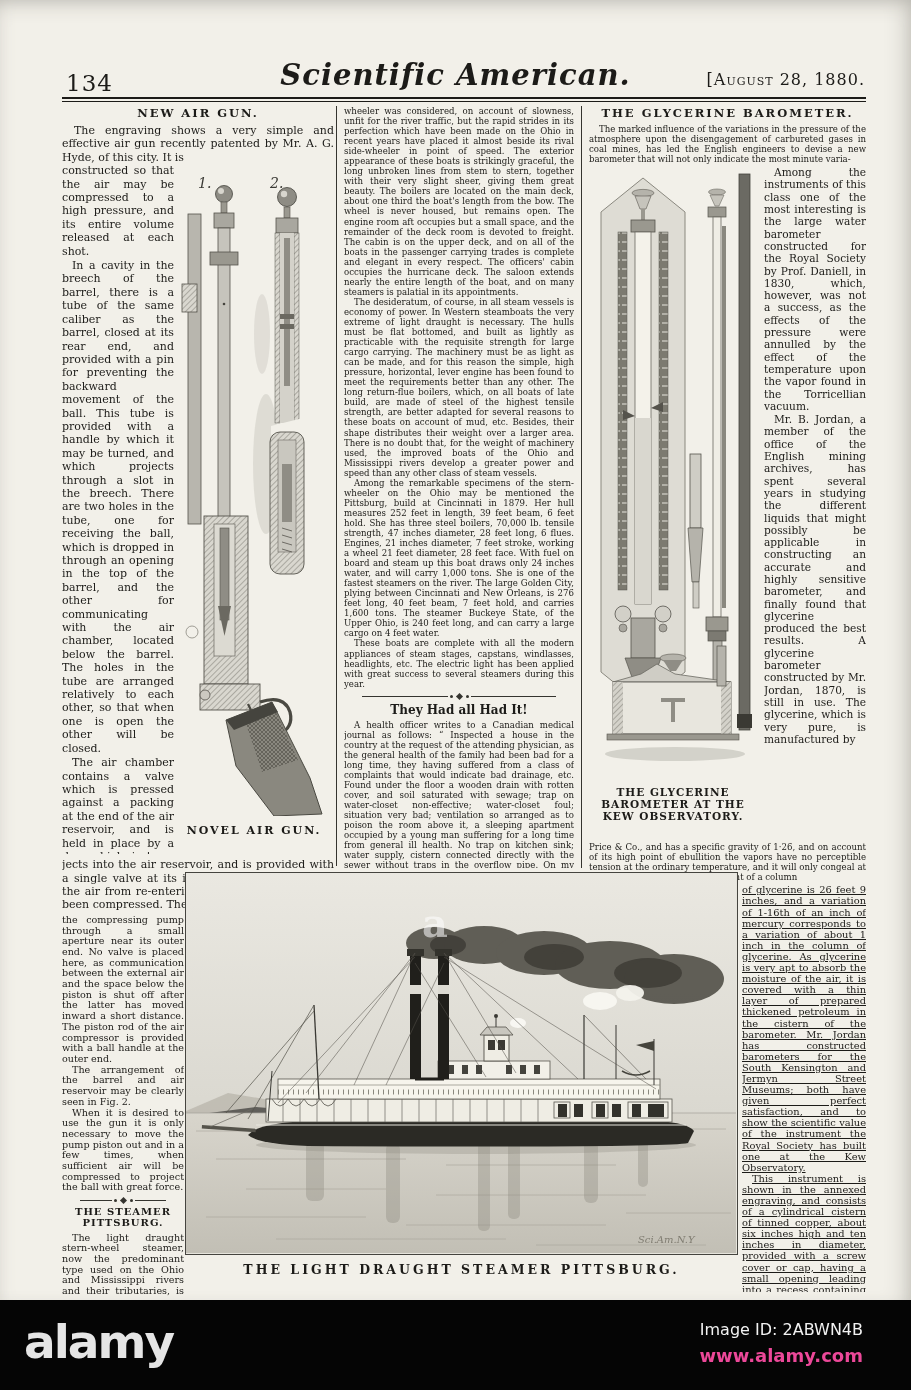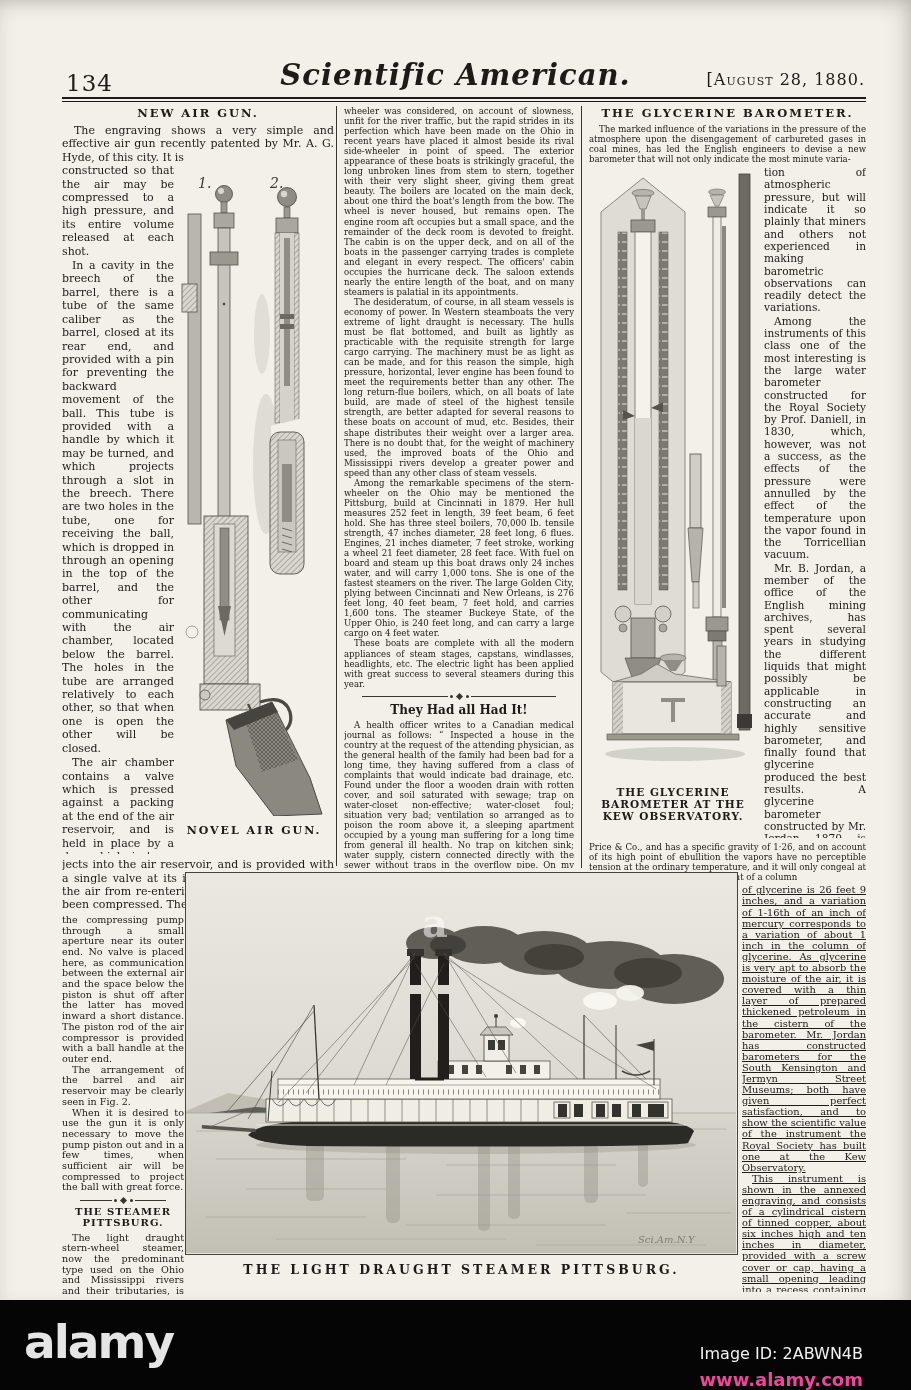--- a/index.html
+++ b/index.html
@@ -32,21 +32,21 @@
   .divider .dia{width:5px;height:5px;background:#35342f;transform:rotate(45deg);margin:0 2px;}
   .divider .dot{width:3px;height:3px;background:#35342f;border-radius:50%;margin:0 2px;}
   .subtitle{text-align:center;font-weight:bold;font-size:12px;margin:2px 0 3px 0;}
   .steamer-fig{position:absolute;left:185px;top:872px;width:553px;height:383px;border:1.5px solid #45443f;box-sizing:border-box;background:#e6e4dc;}
   .steamer-cap{position:absolute;left:185px;top:1262px;width:553px;text-align:center;
         font-weight:bold;font-size:12.5px;letter-spacing:3px;}
   .footer{position:absolute;left:0;top:1300px;width:911px;height:90px;background:#050505;}
   .alamy-logo{position:absolute;left:24px;top:14px;color:#e5e5e5;font-family:"DejaVu Sans",sans-serif;
         font-weight:bold;font-size:47px;letter-spacing:-2px;}
   .footer-right{position:absolute;right:48px;top:20px;text-align:right;color:#f2f2f2;
-        font-family:"DejaVu Sans",sans-serif;margin-top:24px;}
+        font-family:"DejaVu Sans",sans-serif;}
   .footer-id{font-size:16px;margin-bottom:6px;}
   .footer-url{font-size:18px;font-weight:bold;color:#ec4899;text-decoration:none;display:block;}
   svg text{font-family:"DejaVu Serif",serif;}
 </style>
 </head>
 <body>
 
 <div class="page">
 
   <div class="pagenum">134</div>
@@ -215,21 +215,20 @@
           <rect x="132" y="516" width="10" height="52" fill="url(#bhatch)"></rect>
           <rect x="72" y="532" width="24" height="4" fill="#8f8d85"></rect>
           <rect x="82" y="536" width="4" height="20" fill="#8f8d85"></rect>
           <rect x="128" y="480" width="9" height="40" fill="#b5b3ab" stroke="#55534c" stroke-width="0.7"></rect>
           <rect x="18" y="568" width="132" height="6" fill="#9a988f" stroke="#55534c" stroke-width="0.6"></rect>
           <ellipse cx="86" cy="588" rx="70" ry="7" fill="#c6c4bc" opacity="0.7"></ellipse>
         </svg>
         <div class="figcap" style="font-size:10.5px;letter-spacing:1px;">THE GLYCERINE BAROMETER AT THE KEW OBSERVATORY.</div>
       </div>
       <div class="narrowtext" style="width:102px;margin-left:auto;overflow:hidden;height:672px;font-size:10.6px;line-height:12.3px;">
-        <p class="noind">tion of atmospheric pressure, but will indicate it so plainly that miners and others not experienced in making barometric observations can readily detect the variations.</p>
         <p class="ind">Among the instruments of this class one of the most interesting is the large water barometer constructed for the Royal Society by Prof. Daniell, in 1830, which, however, was not a success, as the effects of the pressure were annulled by the effect of the temperature upon the vapor found in the Torricellian vacuum.</p>
         <p class="ind">Mr. B. Jordan, a member of the office of the English mining archives, has spent several years in studying the different liquids that might possibly be applicable in constructing an accurate and highly sensitive barometer, and finally found that glycerine produced the best results.  A glycerine barometer constructed by Mr. Jordan, 1870, is still in use.  The glycerine, which is very pure, is manufactured by</p>
       </div>
     </div>
     <p class="dense noind" style="margin-top:4px;">Price &amp; Co., and has a specific gravity of 1·26, and on account of its high point of ebullition the vapors have no perceptible tension at the ordinary temperature, and it will only congeal at a very low temperature.   The height of a column</p>
     <div style="width:124px;margin-left:auto;font-size:9.9px;line-height:11.1px;overflow:hidden;height:408px;margin-top:2px;text-decoration:underline;">
       <p class="noind">of glycerine is 26 feet 9 inches, and a variation of 1-16th of an inch of mercury corresponds to a variation of about 1 inch in the column of glycerine. As glycerine is very apt to absorb the moisture of the air, it is covered with a thin layer of prepared thickened petroleum in the cistern of the barometer.  Mr. Jordan has constructed barometers for the South Kensington and Jermyn Street Museums; both have given perfect satisfaction, and to show the scientific value of the instrument the Royal Society has built one at the Kew Observatory.</p>
       <p class="ind">This instrument is shown in the annexed engraving, and consists of a cylindrical cistern of tinned copper, about six inches high and ten inches in diameter, provided with a screw cover or cap, having a small opening leading into a recess containing cotton to act as filter and keep out the dust.  The large barometric tube is made of</p>
     </div>
   </div>

